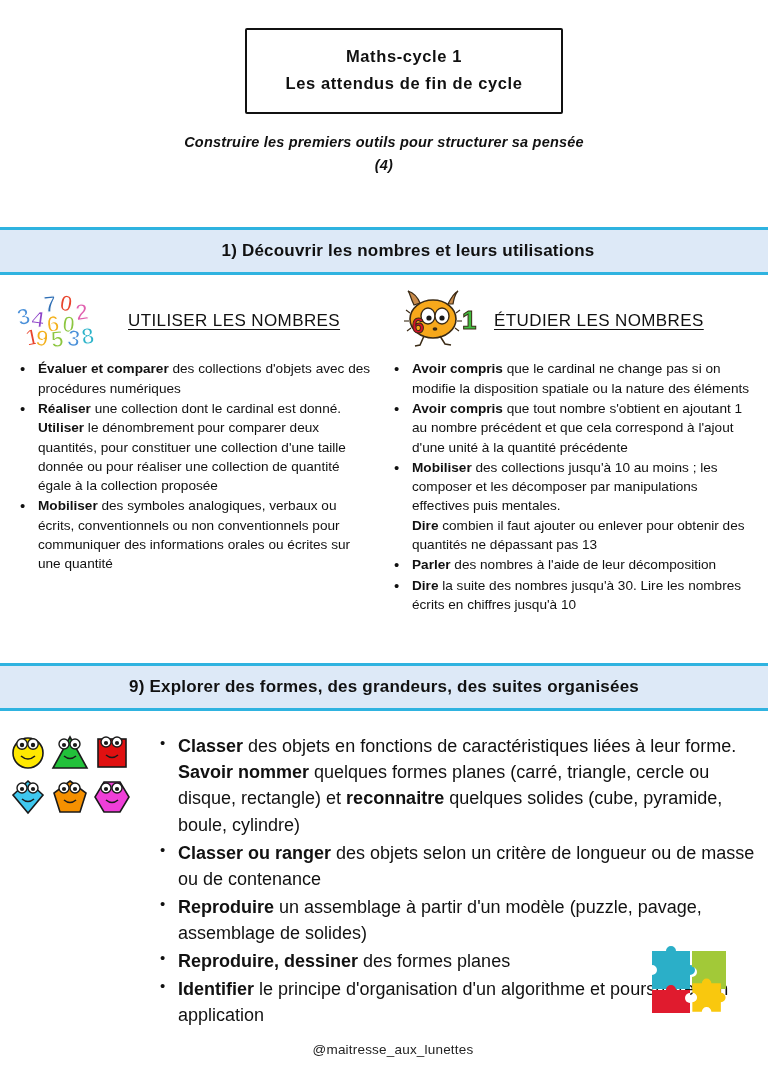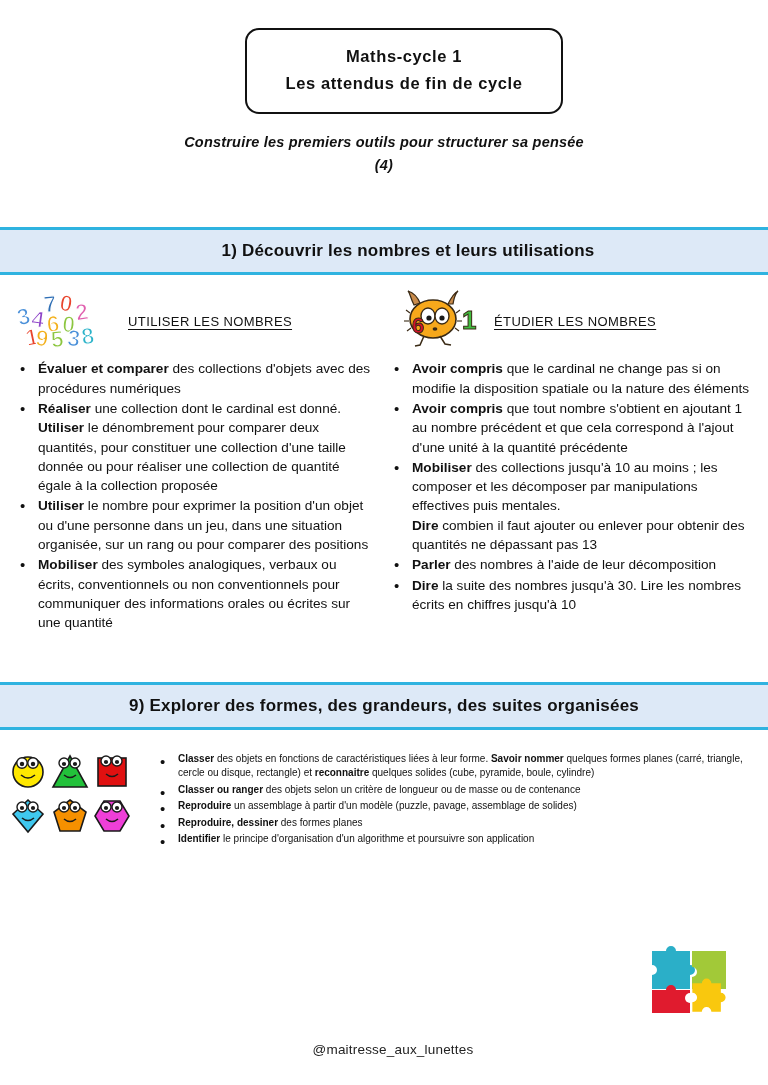--- a/index.html
+++ b/index.html
@@ -18,21 +18,21 @@
 
   
   .title-wrap {
     padding-top: 28px;
     display: flex;
     justify-content: center;
   }
   .title-box {
     width: 318px;
     border: 2.5px solid #111;
-    border-radius: 14px;
+    border-radius: 2px;
     padding: 13px 10px 15px;
     text-align: center;
     box-sizing: border-box;
     margin-left: 40px;
   }
   .title-line {
     font-size: 16.5px;
     font-weight: 600;
     letter-spacing: 0.6px;
     line-height: 1.65;
@@ -81,21 +81,21 @@
   .col-right { padding: 0 6px 0 6px; }
 
   .col-head {
     display: flex;
     align-items: center;
     height: 60px;
     gap: 8px;
   }
   .col-head .art { flex: 0 0 auto; }
   .col-head-title {
-    font-size: 13px;
+    font-size: 17px;
     letter-spacing: 0.4px;
     text-decoration: underline;
     text-underline-offset: 3px;
     color: #111;
     white-space: nowrap;
   }
 
   ul.bl {
     list-style: none;
     margin: 8px 0 0 0;
@@ -122,21 +122,21 @@
 
   
   .sec2 {
     display: flex;
     padding: 14px 10px 0 8px;
     box-sizing: border-box;
   }
   .sec2-art { flex: 0 0 130px; padding-top: 4px; }
   .sec2-list { flex: 1 1 auto; padding-left: 18px; }
   .sec2-list ul.bl > li {
-    font-size: 10px;
+    font-size: 18px;
     line-height: 1.45;
     margin-bottom: 2px;
   }
 
   .footer {
     position: absolute;
     left: 0;
     right: 0;
     bottom: 28px;
     text-align: center;
@@ -202,23 +202,20 @@
 
     <ul class="bl">
       <li>
         <b>Évaluer et comparer</b><span> des collections d'objets avec des procédures numériques</span>
       </li>
       <li>
         <b>Réaliser</b><span> une collection dont le cardinal est donné.</span>
         <span class="sub-para"><b>Utiliser</b><span> le dénombrement pour comparer deux quantités, pour constituer une collection d'une taille donnée ou pour réaliser une collection de quantité égale à la collection proposée</span></span>
       </li>
       <li>
-        <b>Utiliser</b><span> le nombre pour exprimer la position d'un objet ou d'une personne dans un jeu, dans une situation organisée, sur un rang ou pour comparer des positions</span>
-      </li>
-      <li>
         <b>Mobiliser</b><span> des symboles analogiques, verbaux ou écrits, conventionnels ou non conventionnels pour communiquer des informations orales ou écrites sur une quantité</span>
       </li>
     </ul>
   </div>
 
   <div class="col col-right">
     <div class="col-head">
       <span class="art">
         <svg width="96" height="60" viewBox="0 0 96 60" aria-hidden="true">
 

